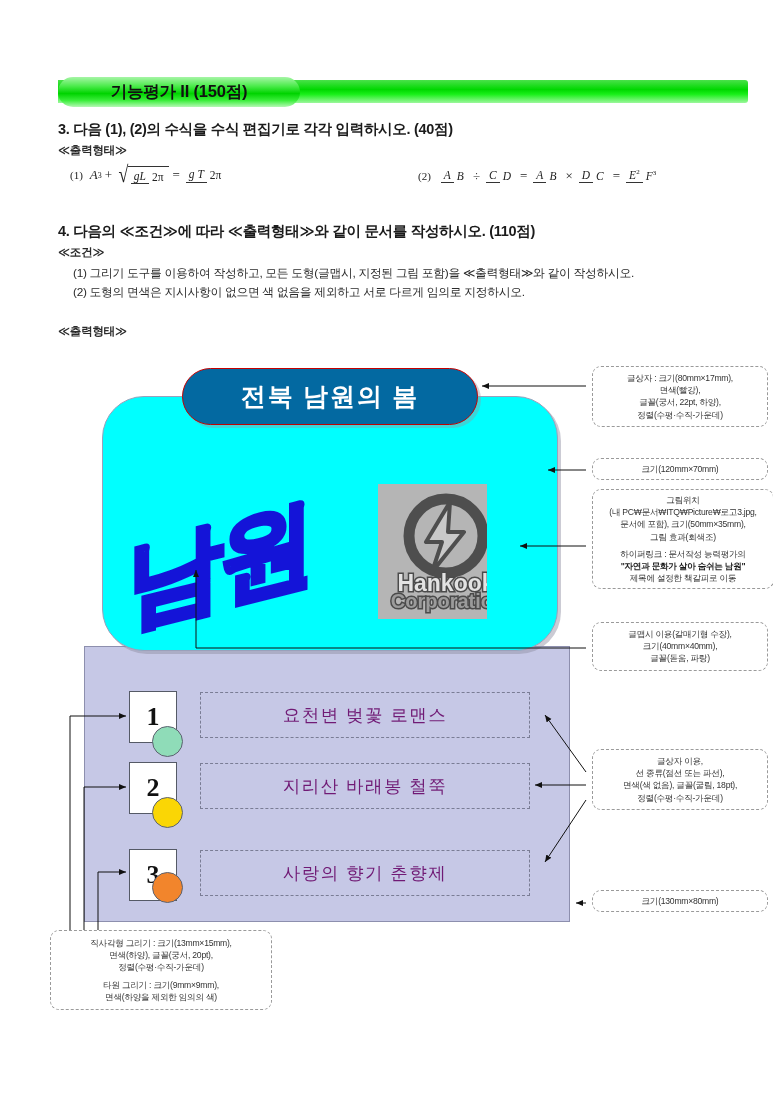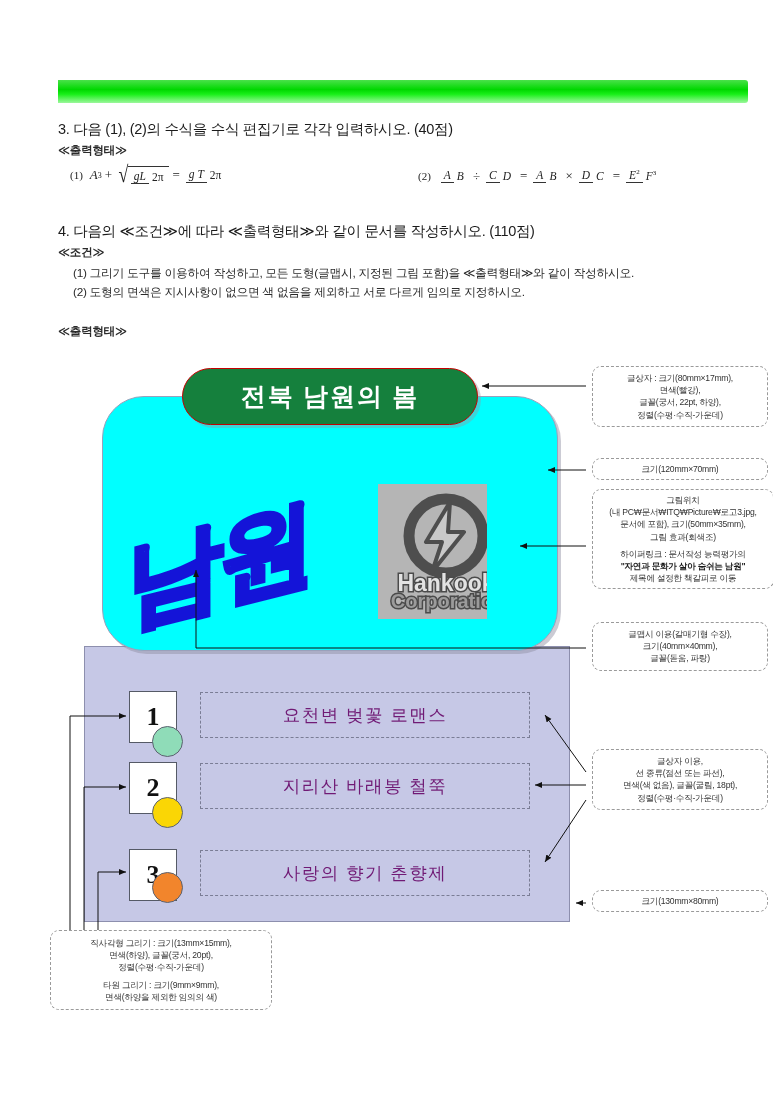--- a/index.html
+++ b/index.html
@@ -41,21 +41,21 @@
     font-weight: bold;
     color: #111;
     letter-spacing: -0.2px;
     white-space: nowrap;
   }
 
   
   .q-line {
     position: absolute;
     font-size: 14.5px;
-    font-weight: normal;
+    font-weight: bold;
     color: #1b1b1b;
     white-space: nowrap;
     letter-spacing: -0.3px;
   }
   .sub-label {
     position: absolute;
     font-size: 11.5px;
     font-weight: bold;
     color: #2a2a2a;
     white-space: nowrap;
@@ -132,21 +132,21 @@
     border-radius: 42px;
     border: 1px solid #9aa0bb;
     box-shadow: 3px 3px 0 rgba(140,140,160,0.45);
   }
 
   
   .red-pill {
     position: absolute;
     left: 182px; top: 368px;
     width: 296px; height: 57px;
-    background: #15803d;
+    background: #0369a1;
     border-radius: 29px;
     border: 1px solid #c40000;
     display: flex;
     align-items: center;
     justify-content: center;
     box-shadow: 3px 3px 0 rgba(150,150,160,0.4);
   }
   .red-pill-text {
     font-family: "Liberation Serif", "DejaVu Serif", serif;
     font-size: 25px;
@@ -226,20 +226,23 @@
     letter-spacing: -0.25px;
   }
   .callout .hl { font-weight: bold; color: #1a1a1a; }
   .callout .gap { display: block; height: 5px; }
 </style>
 </head>
 <body>
 
 <div class="banner-wrap">
   <div class="banner-tail"></div>
+  <div class="banner-pill">
+    <span class="banner-title">기능평가 II (150점)</span>
+  </div>
 </div>
 
 <div class="q-line" style="left:58px; top:120px;">3. 다음 (1), (2)의 수식을 수식 편집기로 각각 입력하시오. (40점)</div>
 <div class="sub-label" style="left:58px; top:143px;">≪출력형태≫</div>
 
 <div class="formula" style="left:70px; top:166px;">
   <span class="fnum">(1)</span>
   <span class="ital">A</span>
     <sup style="font-size:8px;">3</sup>
   <span class="op">+</span>

